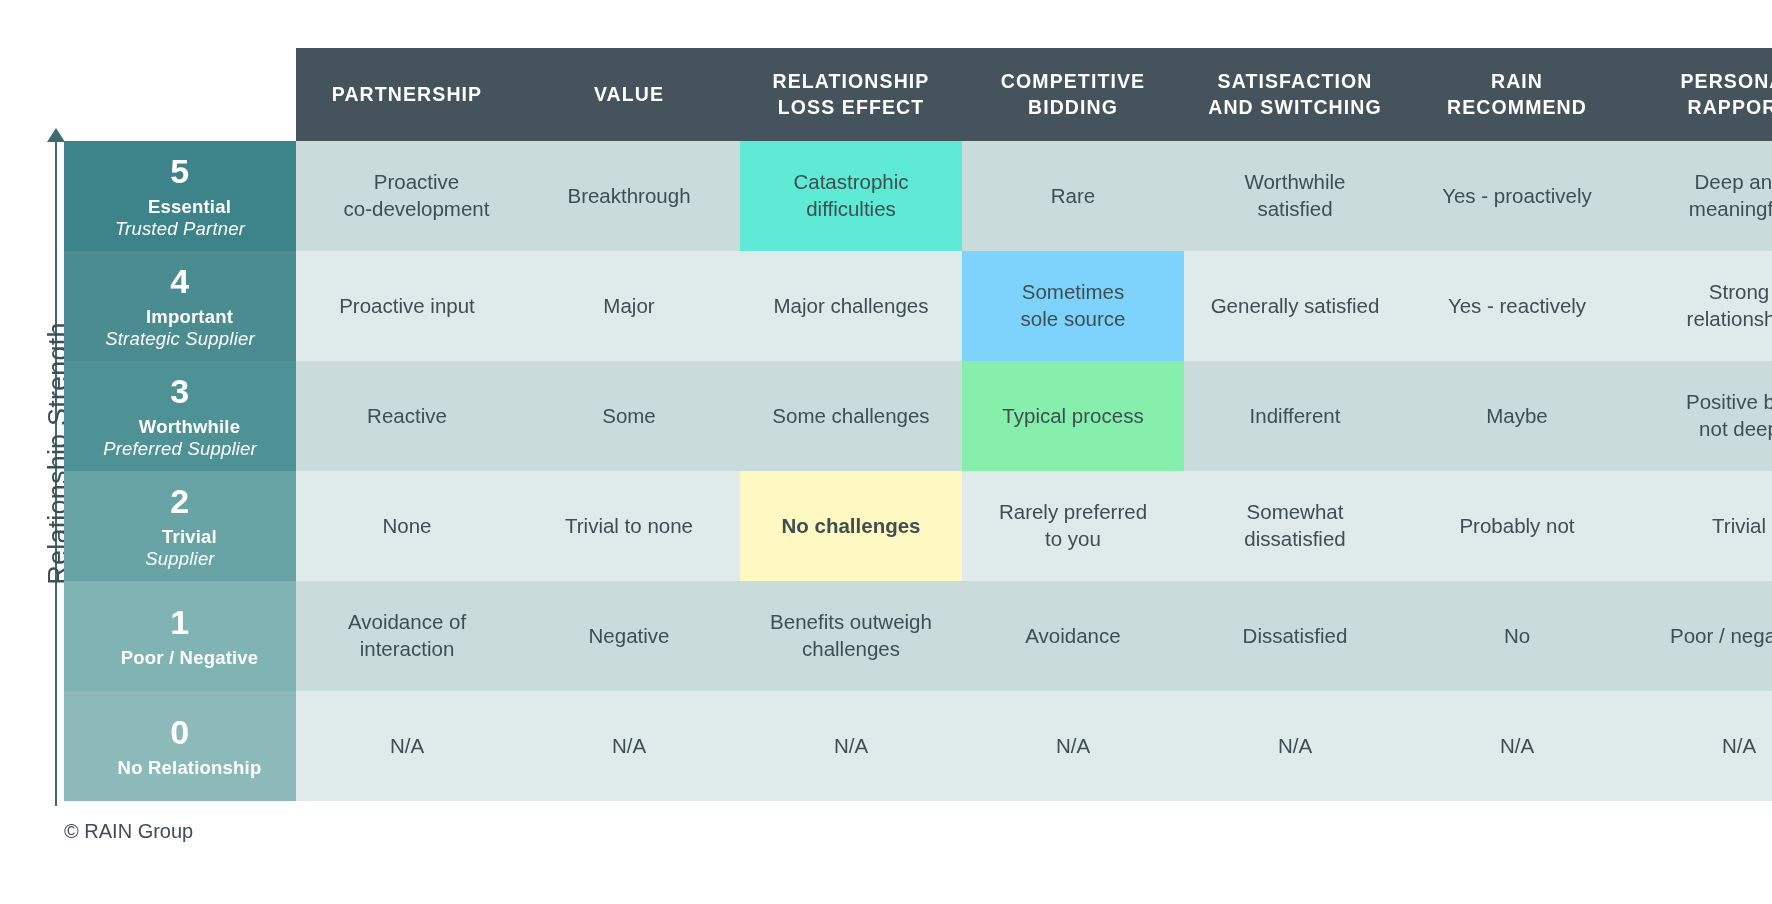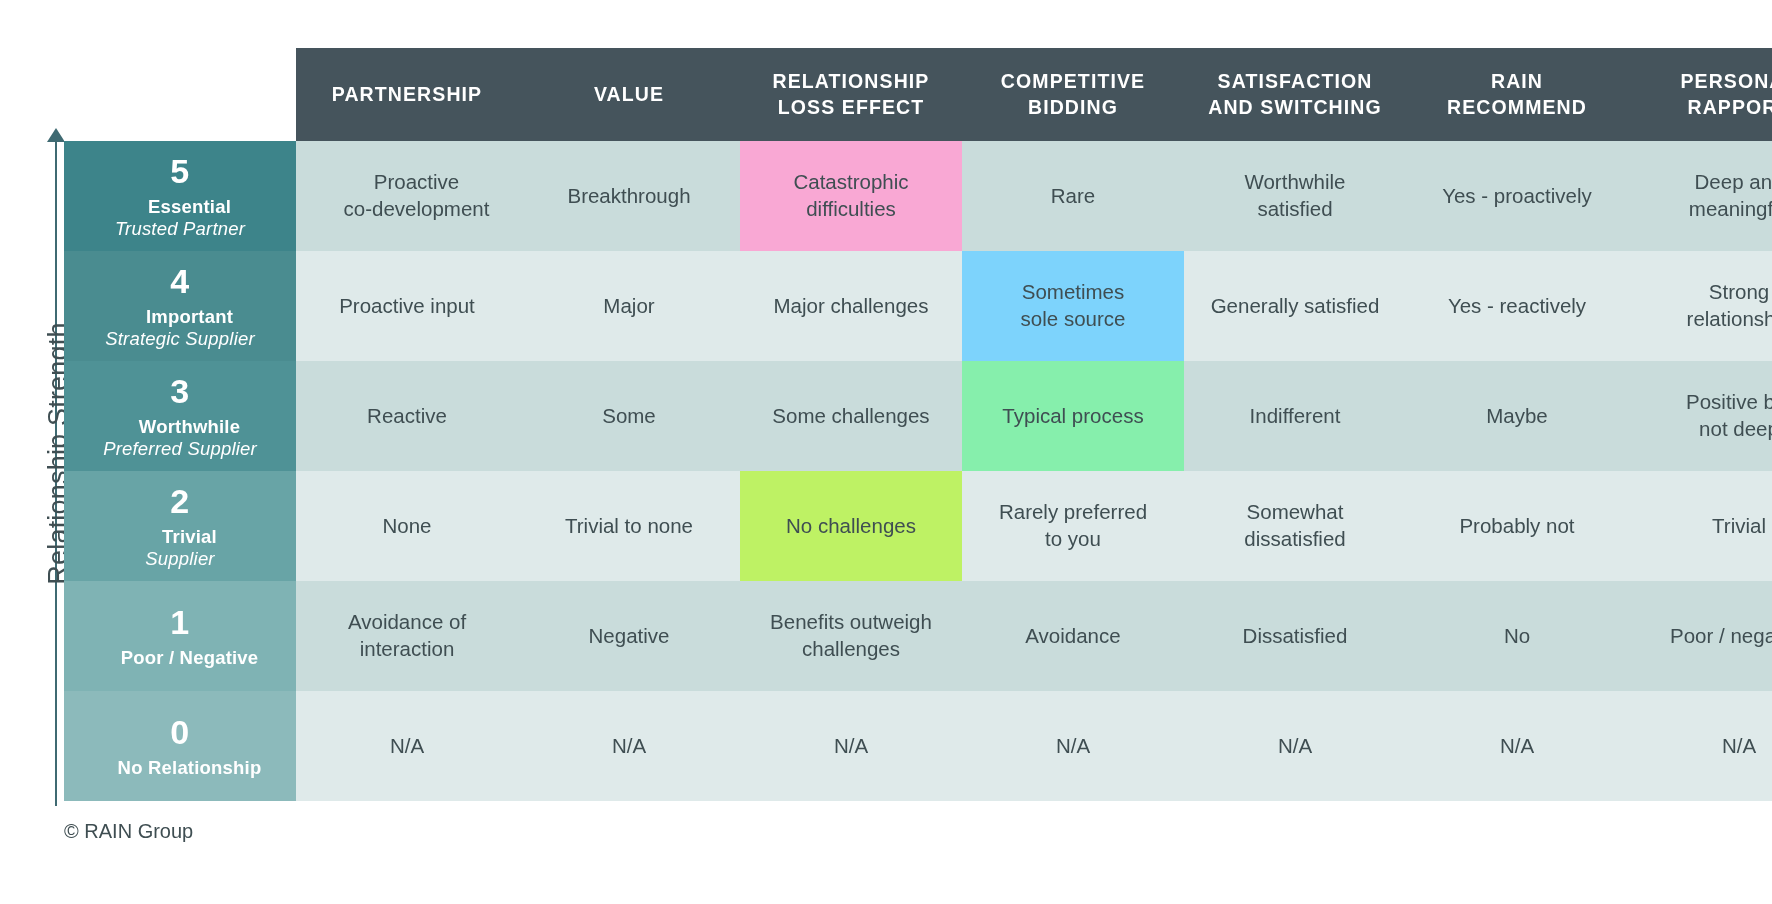--- a/index.html
+++ b/index.html
@@ -208,21 +208,21 @@
             <span class="t1">Essential</span>
             <span class="t2">Trusted Partner</span>
           </td>
           <td class="dcell" style="background: rgb(201, 220, 219); padding-left: 19px;">
             <div>Proactive</div>
             <div>co-development</div>
           </td>
           <td class="dcell" style="background: rgb(201, 220, 219);">
             <div>Breakthrough</div>
           </td>
-          <td class="dcell" style="background: #f9a8d4;">
+          <td class="dcell" style="background: #5eead4;">
             <div>Catastrophic</div>
             <div>difficulties</div>
           </td>
           <td class="dcell" style="background: rgb(201, 220, 219);">
             <div>Rare</div>
           </td>
           <td class="dcell" style="background: rgb(201, 220, 219);">
             <div>Worthwhile</div>
             <div>satisfied</div>
           </td>
@@ -298,21 +298,21 @@
             <span class="num">2</span>
             <span class="t1">Trivial</span>
             <span class="t2">Supplier</span>
           </td>
           <td class="dcell" style="background: rgb(223, 234, 234);">
             <div>None</div>
           </td>
           <td class="dcell" style="background: rgb(223, 234, 234);">
             <div>Trivial to none</div>
           </td>
-          <td class="dcell" style="background: #bef264;">
+          <td class="dcell" style="background: #fef9c3; font-weight: bold;">
             <div>No challenges</div>
           </td>
           <td class="dcell" style="background: rgb(223, 234, 234);">
             <div>Rarely preferred</div>
             <div>to you</div>
           </td>
           <td class="dcell" style="background: rgb(223, 234, 234);">
             <div>Somewhat</div>
             <div>dissatisfied</div>
           </td>

